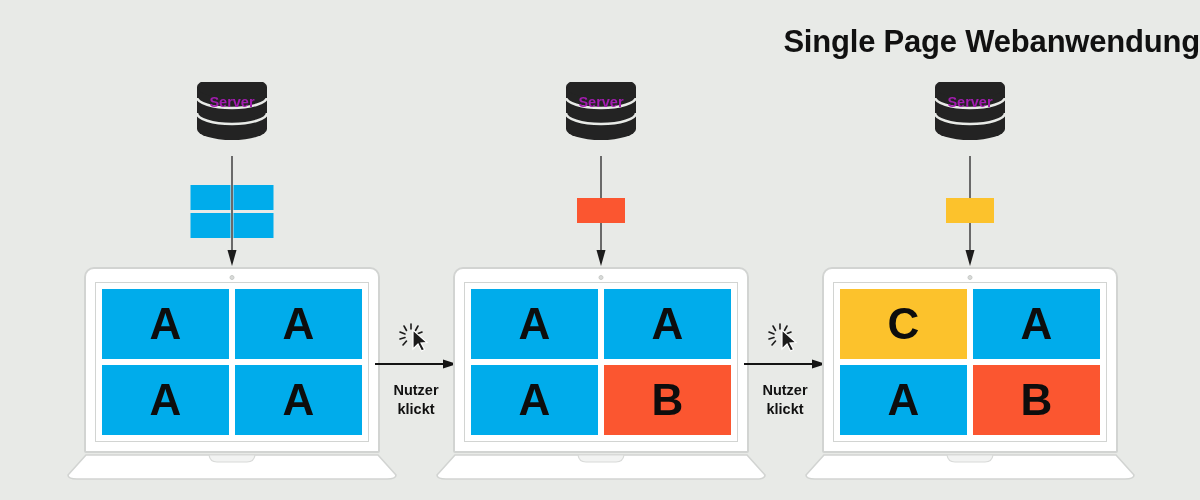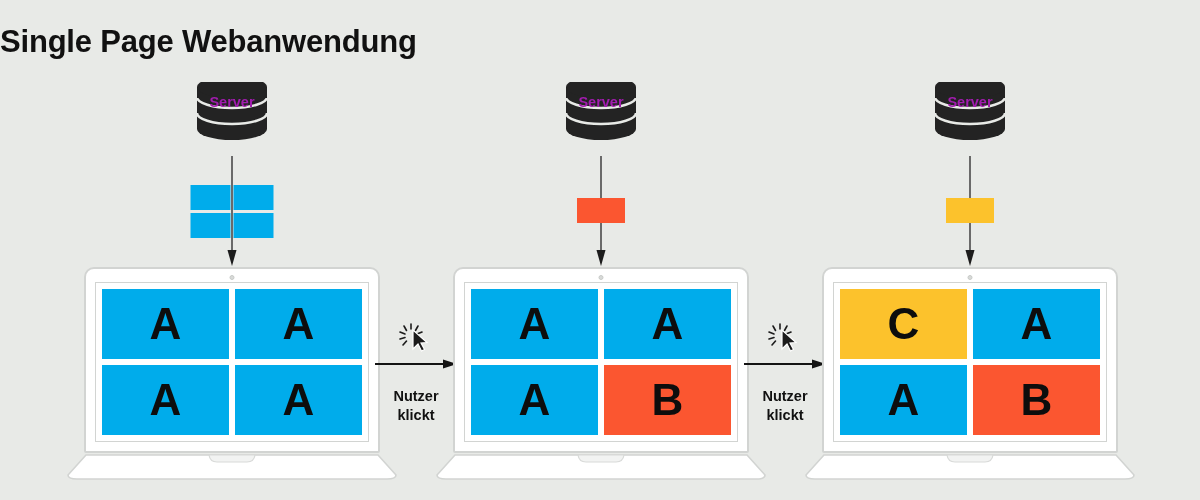--- a/index.html
+++ b/index.html
@@ -18,21 +18,21 @@
     width: 1200px;
     height: 500px;
   }
 
   
   .title {
     position: absolute;
     top: 24px;
     left: 0;
     width: 1200px;
-    text-align: left;
+    text-align: right;
     font-size: 31px;
     font-weight: bold;
     color: #111111;
     letter-spacing: -0.2px;
   }
 
   
   .panel {
     position: absolute;
     top: 82px;
@@ -170,21 +170,21 @@
   .transition-1 { left: 373px; }
   .transition-2 { left: 742px; }
 
   .click-icon {
     height: 30px;
     margin-bottom: 1px;
   }
   .arrow-line { height: 14px; }
 
   .transition-caption {
-    margin-top: 12px;
+    margin-top: 6px;
     font-size: 14.5px;
     font-weight: bold;
     color: #111111;
     line-height: 1.28;
     white-space: pre-line;
   }
 </style>
 </head>
 <body style="background: rgb(232, 234, 231);">
 

